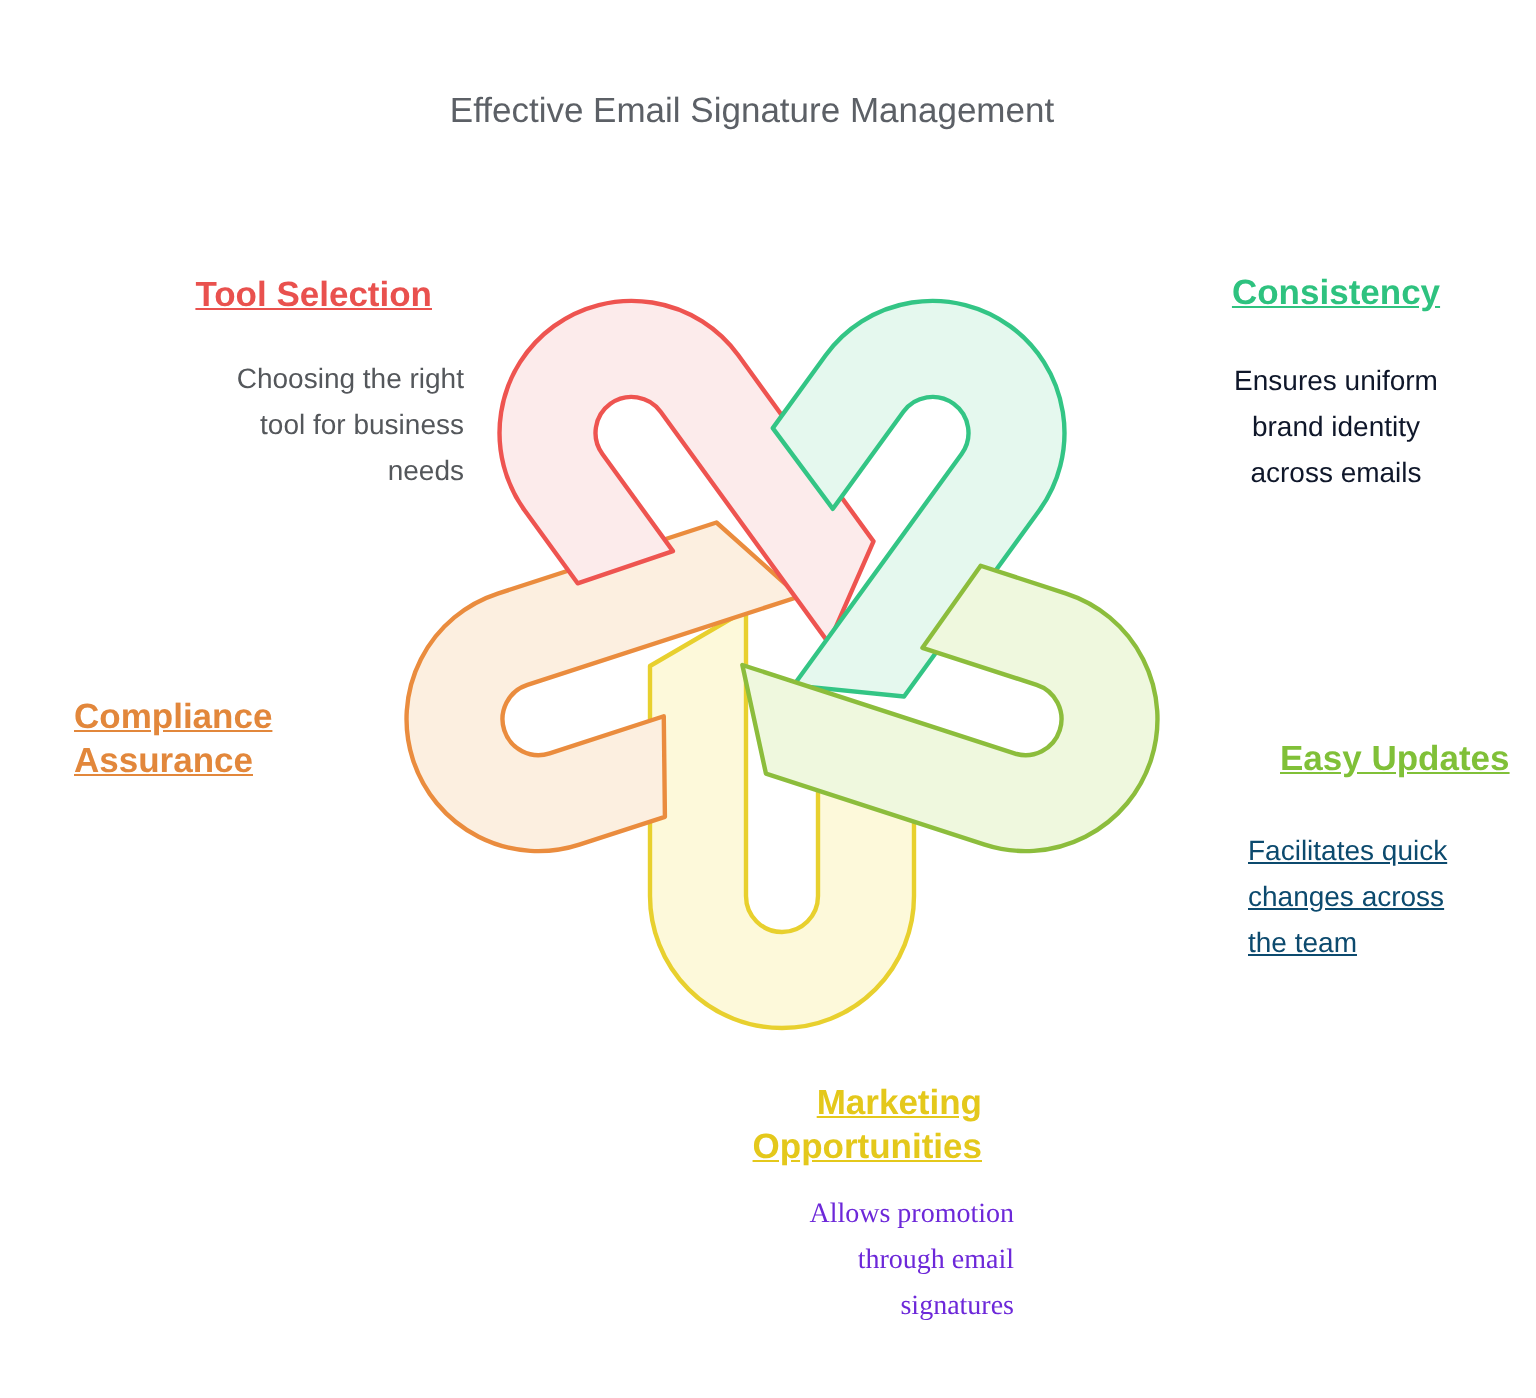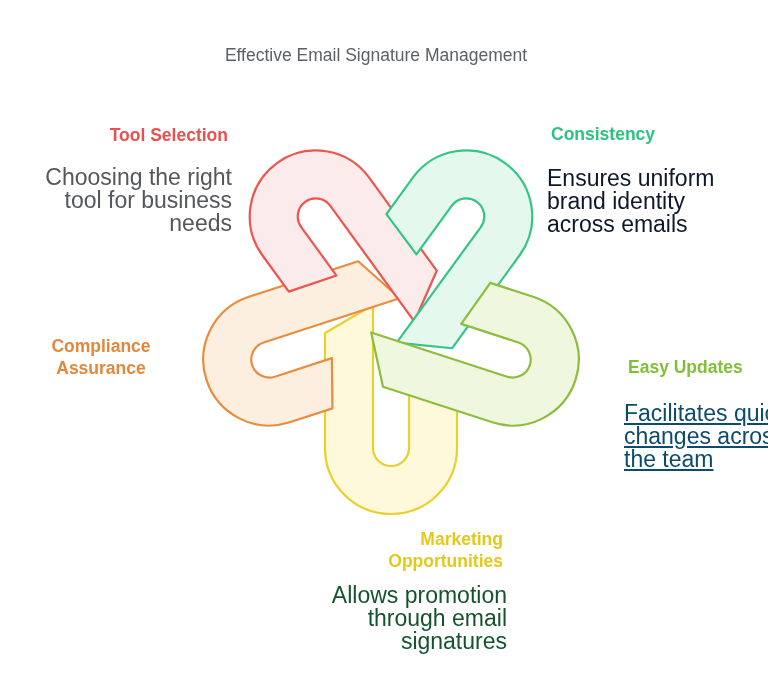--- a/index.html
+++ b/index.html
@@ -30,41 +30,42 @@
   }
   .knot-svg {
     position: absolute;
     left: 0;
     top: 0;
   }
   .sec {
     position: absolute;
   }
   .sec h2 {
-    margin: 4px;
+    margin: 16px;
     font-size: 17.5px;
     font-weight: bold;
     line-height: 22px;
     white-space: pre-line;
+    text-decoration: underline;
   }
   .sec p {
     margin: 0;
-    font-size: 23px;
+    font-size: 14px;
     line-height: 23px;
     white-space: pre-line;
   }
   .sec-tool-selection       { top: 120px; right: 536px; width: 212px; text-align: right; }
   .sec-tool-selection h2    { margin-bottom: 20px; }
-  .sec-consistency          { top: 119px; left: 547px; width: 200px; text-align: left; }
+  .sec-consistency          { top: 119px; left: 568px; width: 200px; text-align: center; }
   .sec-consistency h2       { margin-bottom: 22px; }
   .sec-easy-updates         { top: 352px; left: 624px; width: 170px; text-align: left; }
   .sec-easy-updates h2      { margin-bottom: 24px; }
   .sec-marketing-opportunities    { top: 524px; left: 277px; width: 230px; text-align: right; }
   .sec-marketing-opportunities h2 { margin-bottom: 12px; }
-  .sec-compliance-assurance       { top: 331px; right: 587px; width: 160px; text-align: center; }
+  .sec-compliance-assurance       { top: 331px; right: 587px; width: 160px; text-align: left; }
   .sec-compliance-assurance h2    { margin-bottom: 24px; }
 </style>
 </head>
 <body>
 
 <div class="stage">
 
   <div class="page-title" style="color: rgb(92, 96, 102);">Effective Email Signature Management</div>
 
   <svg class="knot-svg" width="768" height="699" viewBox="0 0 768 699" xmlns="http://www.w3.org/2000/svg">
@@ -92,21 +93,21 @@
   <div class="sec sec-easy-updates">
     <h2 style="color: rgb(128, 192, 56);">Easy Updates</h2>
     <p style="color: #0c4a6e; text-decoration: underline;">Facilitates quick
 changes across
 the team</p>
   </div>
 
   <div class="sec sec-marketing-opportunities">
     <h2 style="color: rgb(228, 200, 27);">Marketing
 Opportunities</h2>
-    <p style="color: #14532d;">Allows promotion
+    <p style="color: #6d28d9; font-family: Liberation Serif, serif;">Allows promotion
 through email
 signatures</p>
   </div>
 
   <div class="sec sec-compliance-assurance">
     <h2 style="color: rgb(226, 135, 59);">Compliance
 Assurance</h2>
   </div>
 
 </div>

